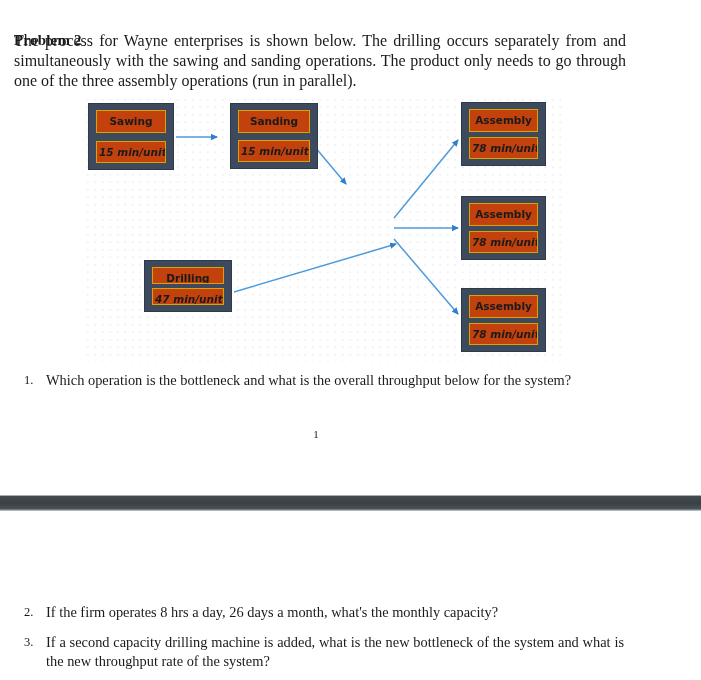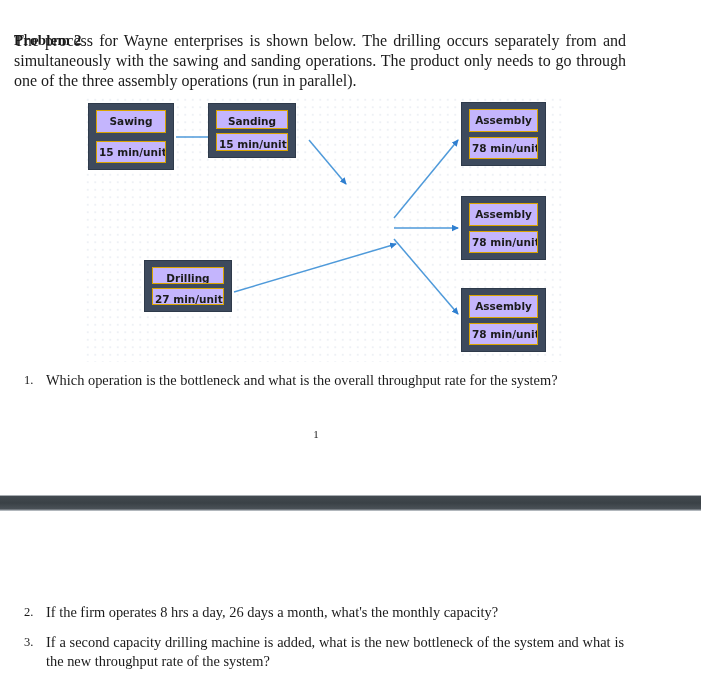--- a/index.html
+++ b/index.html
@@ -75,38 +75,38 @@
     background: #3d4a5d;
     border: 1px solid #2e3a4a;
     box-sizing: border-box;
     padding: 6px 7px;
     display: flex;
     flex-direction: column;
     justify-content: space-between;
     gap: 4px;
   }
   .node .cell {
-    background: #c4b5fd;
+    background: #c2410c;
     border: 1px solid #d9a400;
     box-sizing: border-box;
     color: #1b1b1b;
     font-family: "DejaVu Sans", "Liberation Sans", sans-serif;
     font-size: 10.5px;
     font-weight: bold;
     text-align: center;
     line-height: 1;
     padding: 5px 2px 5px;
     white-space: nowrap;
     overflow: hidden;
   }
-  .node .cell.rate { font-size: 10.5px; }
+  .node .cell.rate { font-size: 10.5px; font-style: italic; }
 
   
   .n-sawing    { left: 10px;  top: 11px;  width: 86px;  height: 67px; }
-  .n-sanding   { left: 130px; top: 11px;  width: 88px;  height: 55px; }
+  .n-sanding   { left: 152px; top: 11px;  width: 88px;  height: 66px; }
   .n-welding   { left: 222px; top: 95px;  width: 92px;  height: 67px; }
   .n-drilling  { left: 66px;  top: 168px; width: 88px;  height: 52px; }
   .n-asm1      { left: 383px; top: 10px;  width: 85px;  height: 64px; }
   .n-asm2      { left: 383px; top: 104px; width: 85px;  height: 64px; }
   .n-asm3      { left: 383px; top: 196px; width: 85px;  height: 64px; }
 
   
   .qlist {
     position: absolute;
     font-size: 14.4px;
@@ -189,21 +189,21 @@
     </div>
 
     <div class="node n-sanding">
       <div class="cell">Sanding</div>
       <div class="cell rate">15 min/unit</div>
     </div>
 
 
     <div class="node n-drilling">
       <div class="cell">Drilling</div>
-      <div class="cell rate">27 min/unit</div>
+      <div class="cell rate">47 min/unit</div>
     </div>
 
     <div class="node n-asm1">
       <div class="cell">Assembly</div>
       <div class="cell rate">78 min/unit</div>
     </div>
 
     <div class="node n-asm2">
       <div class="cell">Assembly</div>
       <div class="cell rate">78 min/unit</div>
@@ -212,21 +212,21 @@
     <div class="node n-asm3">
       <div class="cell">Assembly</div>
       <div class="cell rate">78 min/unit</div>
     </div>
 
   </div>
 
   <div class="qlist q1-wrap">
     <div class="q-item">
       <span class="q-num">1.</span>
-      <span class="q-text">Which operation is the bottleneck and what is the overall throughput rate for the system?</span>
+      <span class="q-text">Which operation is the bottleneck and what is the overall throughput below for the system?</span>
     </div>
   </div>
 
   <div class="page-num">1</div>
 </div>
 
 <div class="separator"></div>
 
 <div class="page-two">
 

